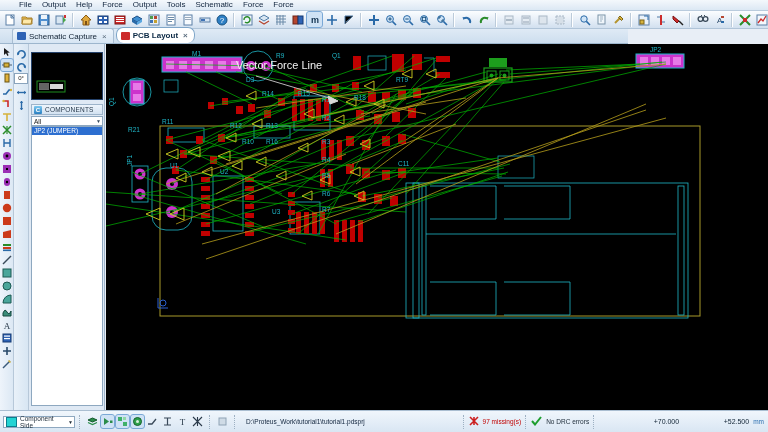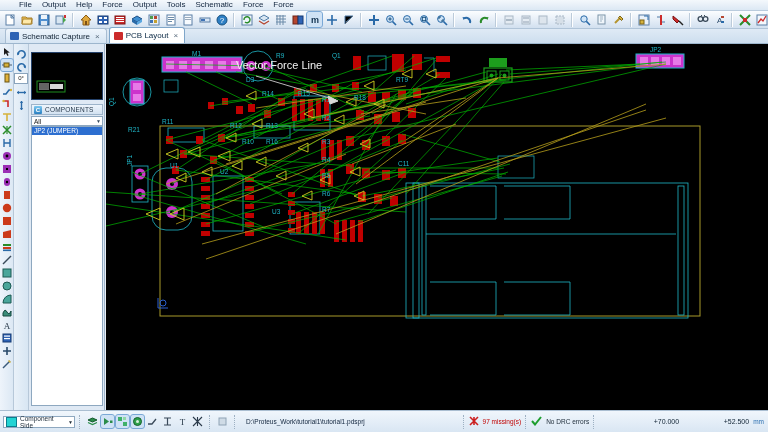--- a/index.html
+++ b/index.html
@@ -34,35 +34,36 @@
     width:15px;height:15px;margin:0 1px;border-radius:2px;
     display:flex;align-items:center;justify-content:center;
     position:relative;flex:0 0 auto;
   }
   .tbtn.on{background:#cfe2f5;outline:1px solid #7aa8d6;}
   .tsep{width:1px;height:14px;background:#bccbda;margin:0 3px;border-right:1px solid #fff;flex:0 0 auto;}
   .tbtn svg{display:block;}
 
   
   .tabstrip{
-    position:absolute;left:0;top:29px;width:768px;height:15px;
+    position:absolute;left:0;top:29px;width:628px;height:15px;
     background:linear-gradient(#dfeaf5,#cddeee);
     border-bottom:1px solid #9db6cd;
-    display:flex;align-items:flex-end;padding-left:5px;box-sizing:border-box;
+    display:flex;align-items:flex-end;padding-left:12px;box-sizing:border-box;
   }
   .tab{
     height:14px;display:flex;align-items:center;gap:3px;
     padding:0 6px 0 4px;font-size:8px;
     border:1px solid #a8bdd2;border-bottom:none;
     border-radius:3px 3px 0 0;background:linear-gradient(#eef5fc,#d6e5f3);
     color:#123;margin-right:2px;position:relative;
   }
   .tab.active{
-    background:#ffffff;border-color:#7fa6c9;color:#0a2844;font-weight:normal;
+    background:#ffffff;border-color:#7fa6c9;color:#0a2844;font-weight:bold;
     height:15px;
+    border-radius:7px;
   }
   .tab .x{font-size:8px;color:#5a6c7d;margin-left:2px;}
   .tabicon{width:9px;height:8px;border-radius:1px;display:inline-block;}
 
   
   .vtools{
     position:absolute;left:0;top:44px;width:14px;height:366px;
     background:linear-gradient(to right,#eef4fb,#dce8f4);
     border-right:1px solid #b7c8d9;
     display:flex;flex-direction:column;align-items:center;padding-top:2px;box-sizing:border-box;

